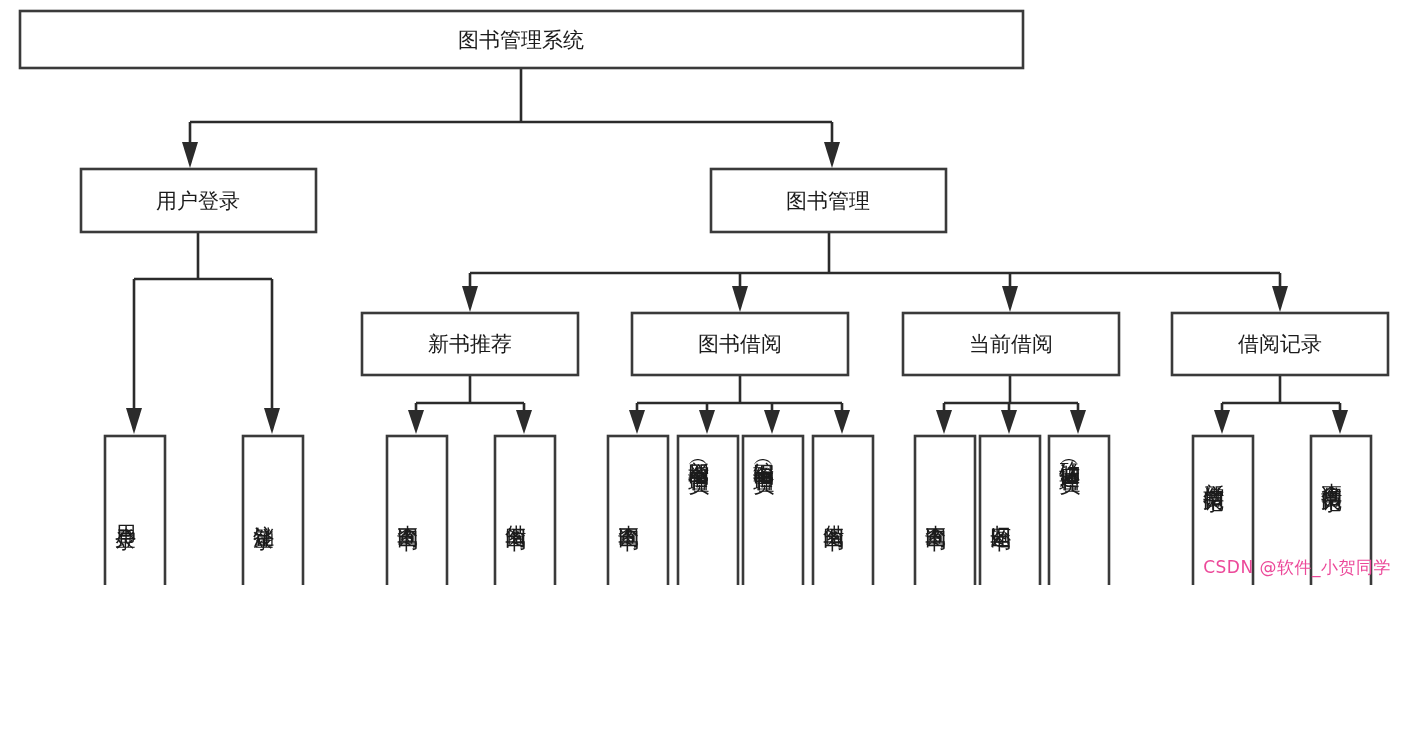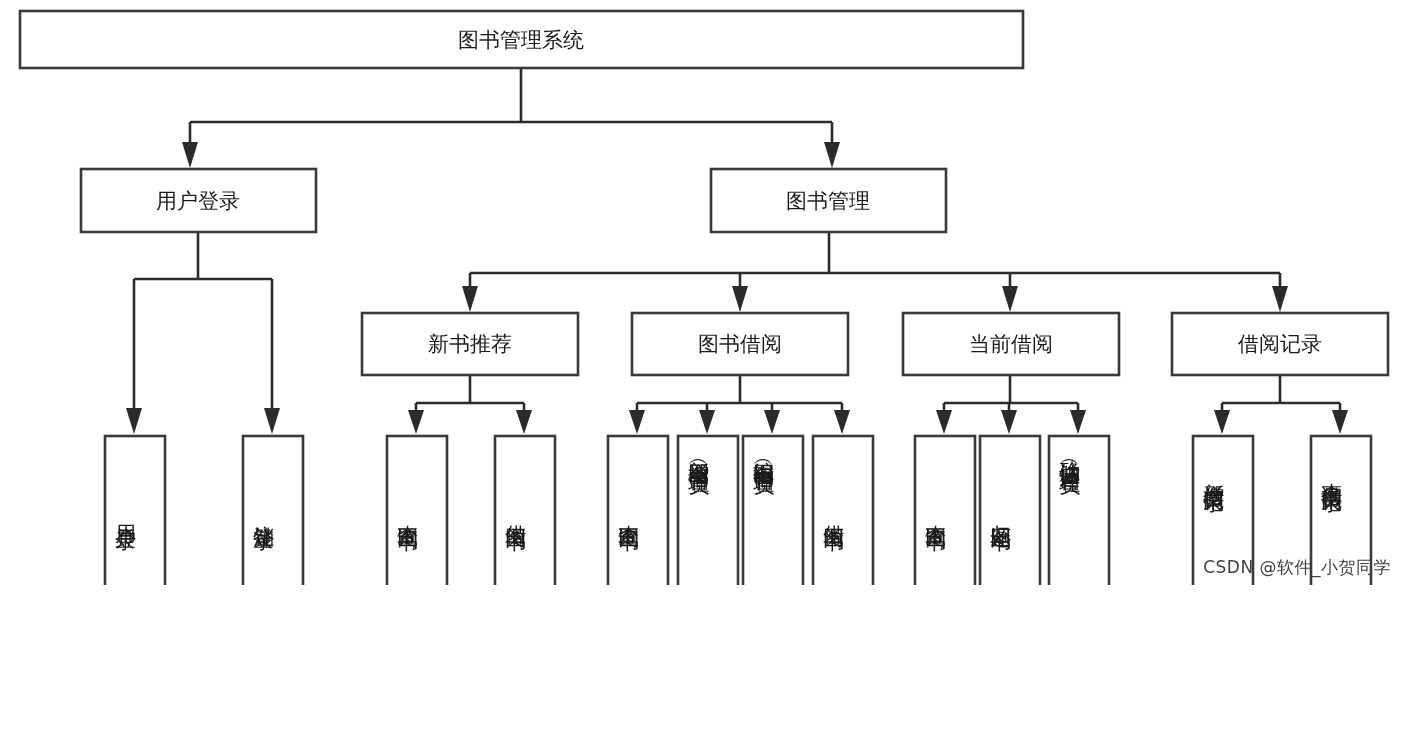--- a/index.html
+++ b/index.html
@@ -58,21 +58,21 @@
     white-space: nowrap;
     text-align: start;
     user-select: none;
   }
   .watermark {
     position: absolute;
     right: 14px;
     bottom: 6px;
     font-family: "DejaVu Sans", "Liberation Sans", sans-serif;
     font-size: 17px;
-    color: #404040;
+    color: #ec4899;
     letter-spacing: 0.5px;
     white-space: nowrap;
     pointer-events: none;
   }
 </style>
 </head>
 <body>
 
 <div id="stage">
 

